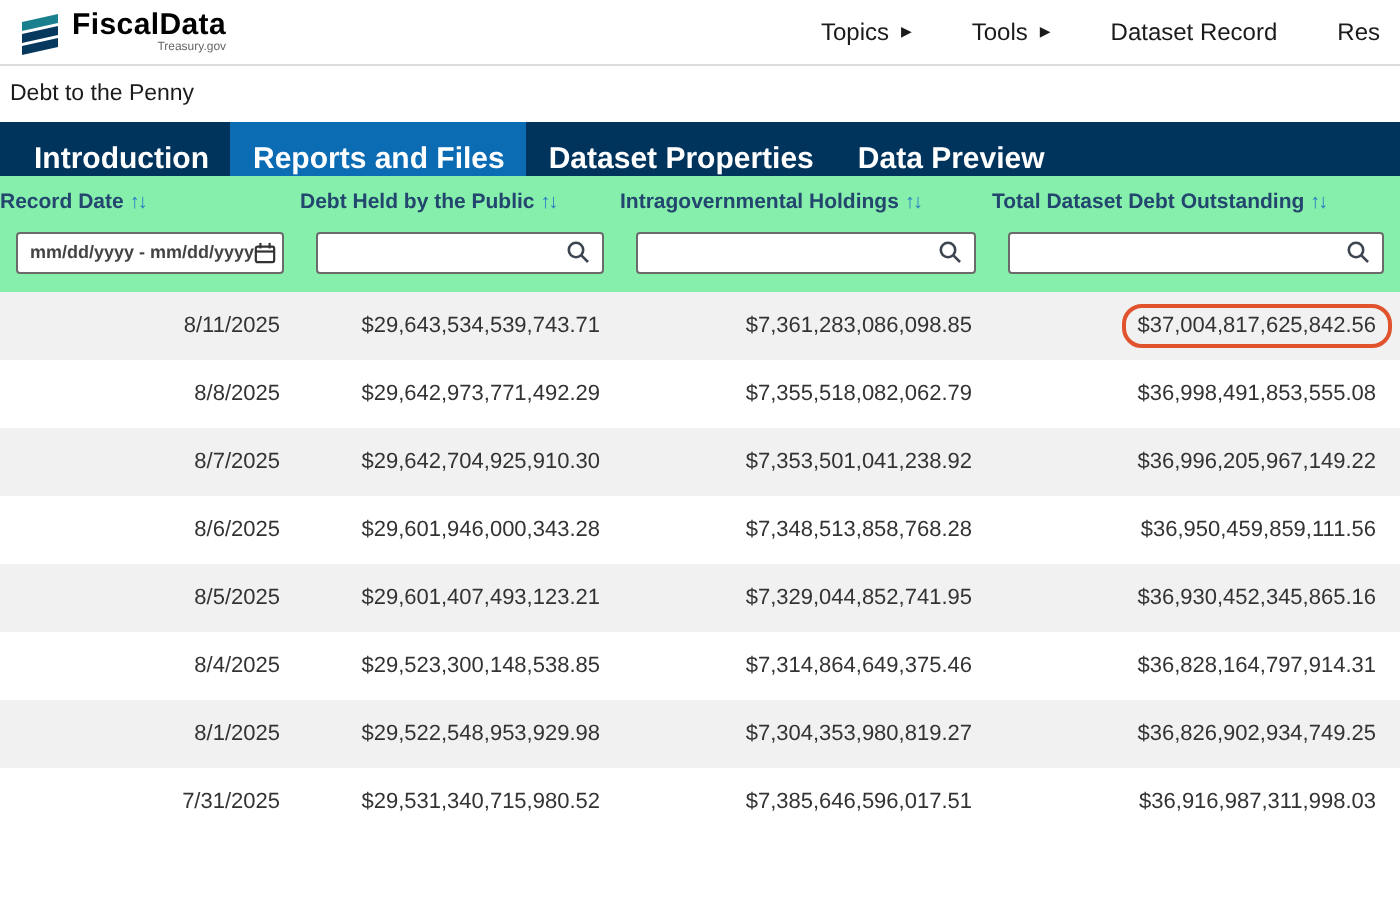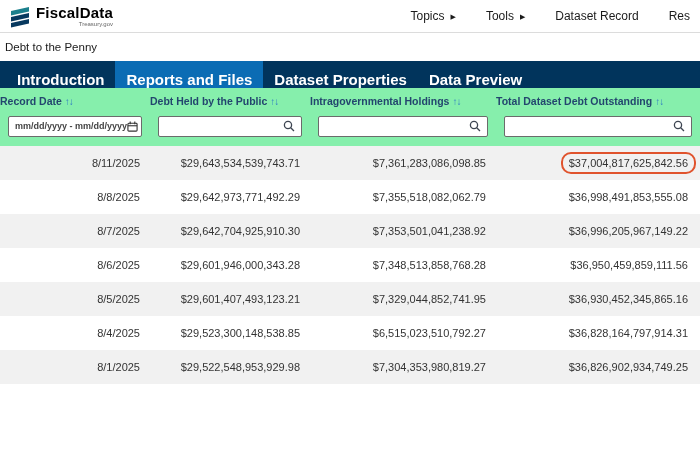--- a/index.html
+++ b/index.html
@@ -210,23 +210,29 @@
       </tr>
       <tr class="even">
         <td>8/5/2025</td>
         <td>$29,601,407,493,123.21</td>
         <td>$7,329,044,852,741.95</td>
         <td class="last">$36,930,452,345,865.16</td>
       </tr>
       <tr class="odd">
         <td>8/4/2025</td>
         <td>$29,523,300,148,538.85</td>
-        <td>$6,515,023,510,792.27</td>
+        <td>$7,314,864,649,375.46</td>
         <td class="last">$36,828,164,797,914.31</td>
       </tr>
       <tr class="even">
         <td>8/1/2025</td>
         <td>$29,522,548,953,929.98</td>
         <td>$7,304,353,980,819.27</td>
         <td class="last">$36,826,902,934,749.25</td>
       </tr>
+      <tr class="odd">
+        <td>7/31/2025</td>
+        <td>$29,531,340,715,980.52</td>
+        <td>$7,385,646,596,017.51</td>
+        <td class="last">$36,916,987,311,998.03</td>
+      </tr>
     </tbody>
 </table>
 
 </body></html>

